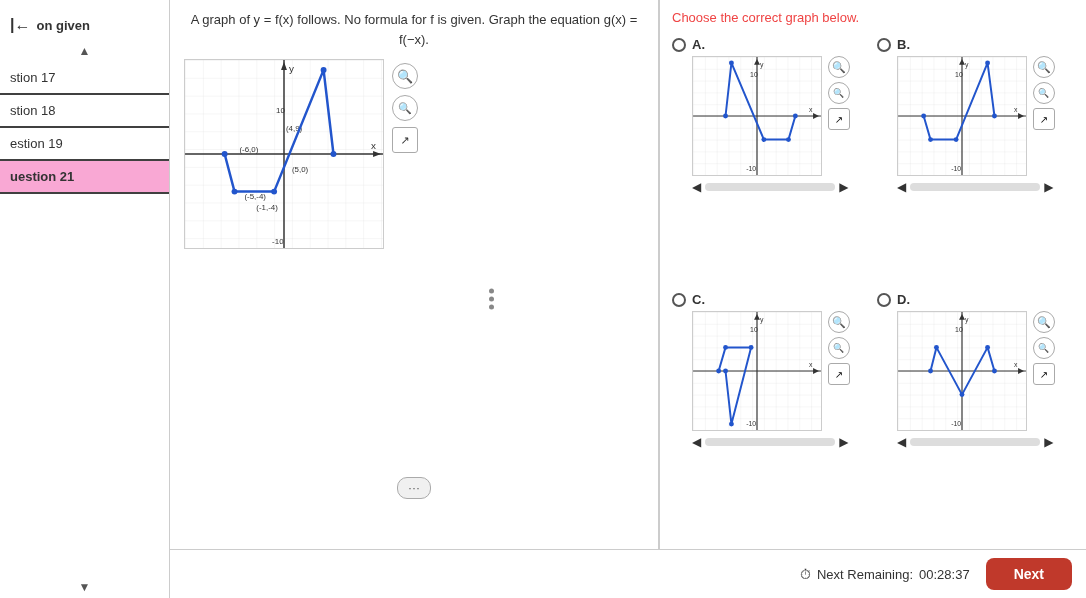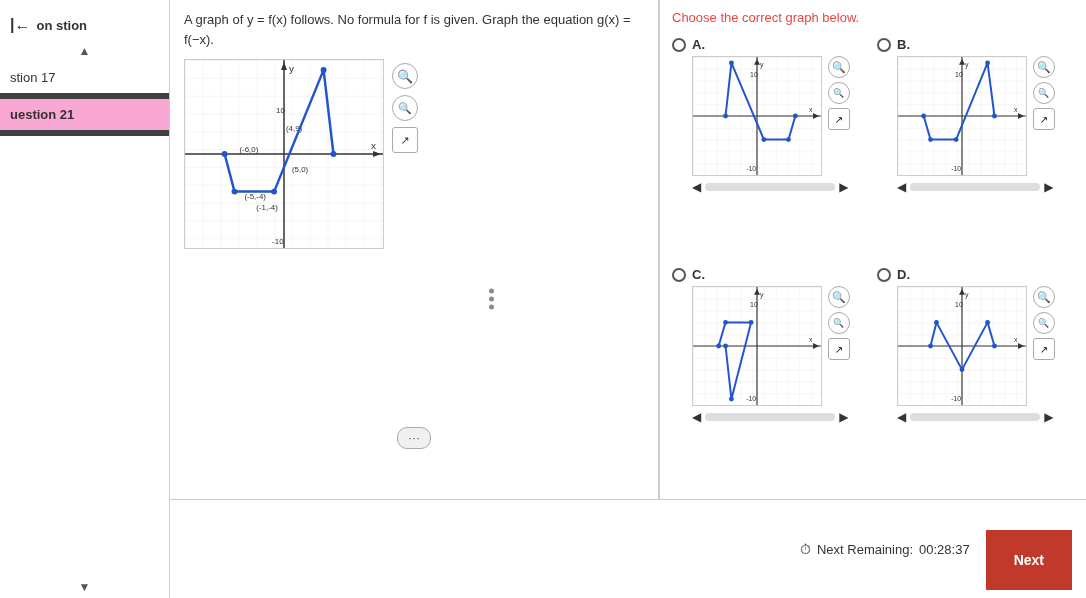--- a/index.html
+++ b/index.html
@@ -29,21 +29,21 @@
       font-size: 13px;
       font-weight: bold;
       color: #333;
       gap: 6px;
     }
     .sidebar-item {
       padding: 8px 10px;
       font-size: 13px;
       color: #333;
       cursor: pointer;
-      border-bottom: 6px solid #404040;
+      border-bottom: 2px solid #404040;
     }
     .sidebar-item.active {
       background: #f9a8d4;
       font-weight: bold;
     }
     .sidebar-up-arrow {
       text-align: center;
       padding: 4px;
       color: #555;
       font-size: 12px;
@@ -72,20 +72,21 @@
     }
 
     
     .left-panel {
       width: 490px;
       border-right: 2px solid #ccc;
       display: flex;
       flex-direction: column;
       padding: 10px 14px;
       position: relative;
+      text-align: center;
     }
     .question-title {
       font-size: 13px;
       color: #333;
       line-height: 1.5;
       margin-bottom: 10px;
     }
 
     
     .graph-container {
@@ -269,26 +270,25 @@
       font-size: 13px;
       color: #333;
     }
     .timer-icon {
       font-size: 14px;
     }
     .next-btn {
       background: #c0392b;
       color: #fff;
       border: none;
-      padding: 22px 28px;
+      padding: 8px 28px;
       font-size: 14px;
       font-weight: bold;
-      border-radius: 0;
-      cursor: pointer;
-      margin-top: 22px;
+      border-radius: 8px;
+      cursor: pointer;
     }
 
     
     svg {
       position: absolute;
       top: 0; left: 0;
       width: 100%;
       height: 100%;
     }
 
@@ -309,26 +309,32 @@
       background: #888;
       border-radius: 50%;
     }
   </style>
 </head>
 <body>
 
 <div class="sidebar">
   <div class="sidebar-header">
     <span style="cursor:pointer; font-size:16px;">|←</span>
-    <span>on stion</span>
+    <span>on given</span>
   </div>
   <div class="sidebar-up-arrow">▲</div>
 
   <div class="sidebar-item">
     <span>stion 17</span>
+  </div>
+  <div class="sidebar-item">
+    <span>stion 18</span>
+  </div>
+  <div class="sidebar-item">
+    <span>estion 19</span>
   </div>
   <div class="sidebar-item active">
     <span>uestion 21</span>
   </div>
 
   <div class="sidebar-down-arrow">▼</div>
 </div>
 
 <div class="main-content">
   <div class="question-area">

